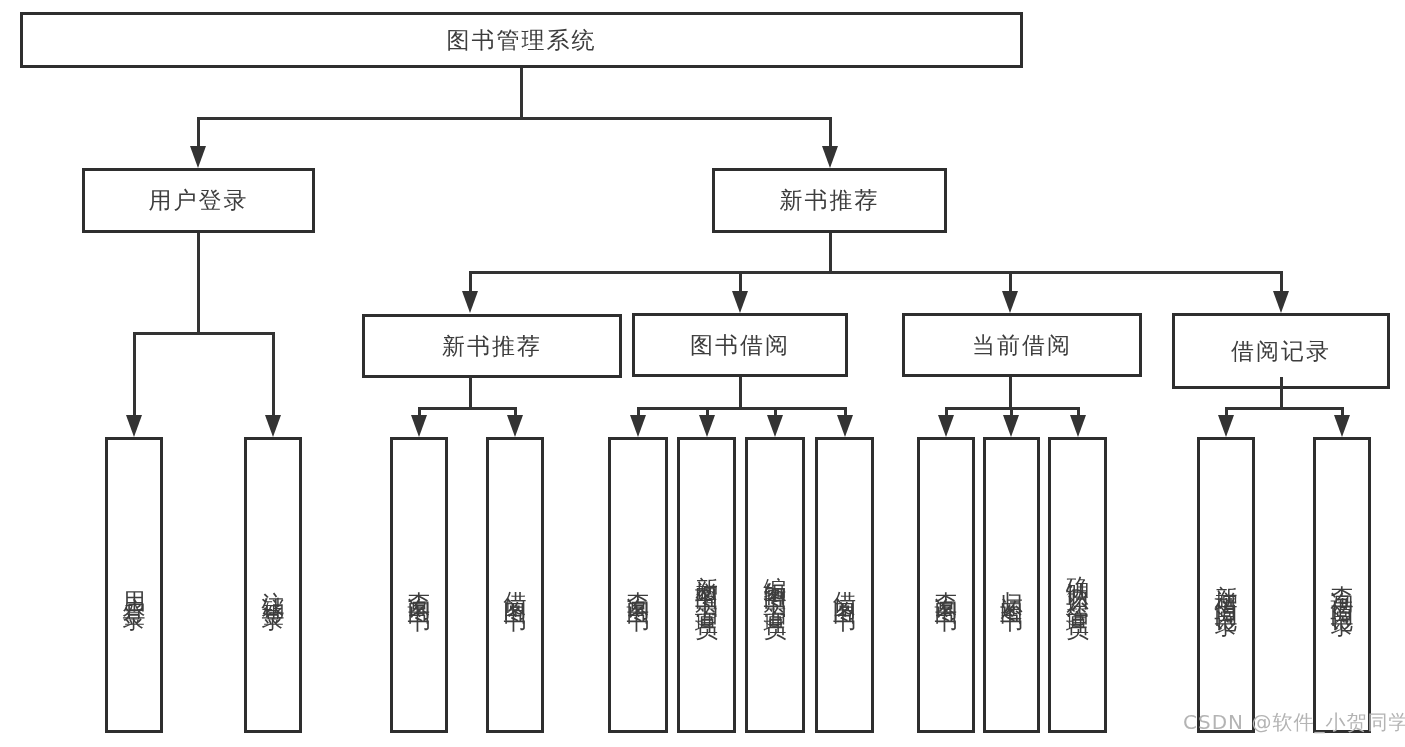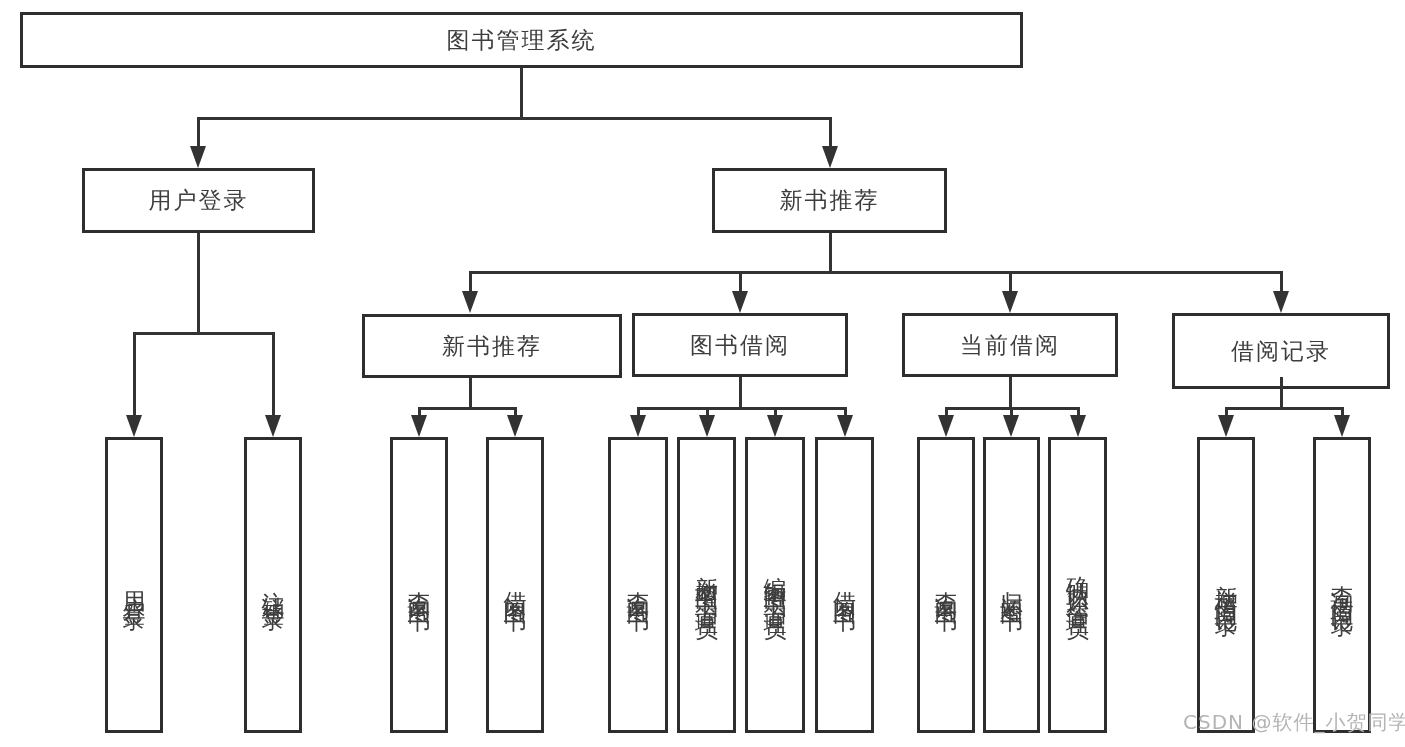--- a/index.html
+++ b/index.html
@@ -54,21 +54,21 @@
   <div class="hbox" style="left:712px;top:168px;width:235px;height:65px">
     <span>新书推荐</span>
   </div>
 
   <div class="hbox" style="left:362px;top:314px;width:260px;height:64px">
     <span>新书推荐</span>
   </div>
   <div class="hbox" style="left:632px;top:313px;width:216px;height:64px">
     <span>图书借阅</span>
   </div>
-  <div class="hbox" style="left:902px;top:313px;width:216px;height:64px">
+  <div class="hbox" style="left:902px;top:313px;width:240px;height:64px">
     <span>当前借阅</span>
   </div>
   <div class="hbox" style="left:1172px;top:313px;width:218px;height:76px">
     <span>借阅记录</span>
   </div>
 
   <div class="vbox" style="left:105px;top:437px;width:58px;height:296px">
     <span>用户登录</span>
   </div>
   <div class="vbox" style="left:244px;top:437px;width:58px;height:296px">

